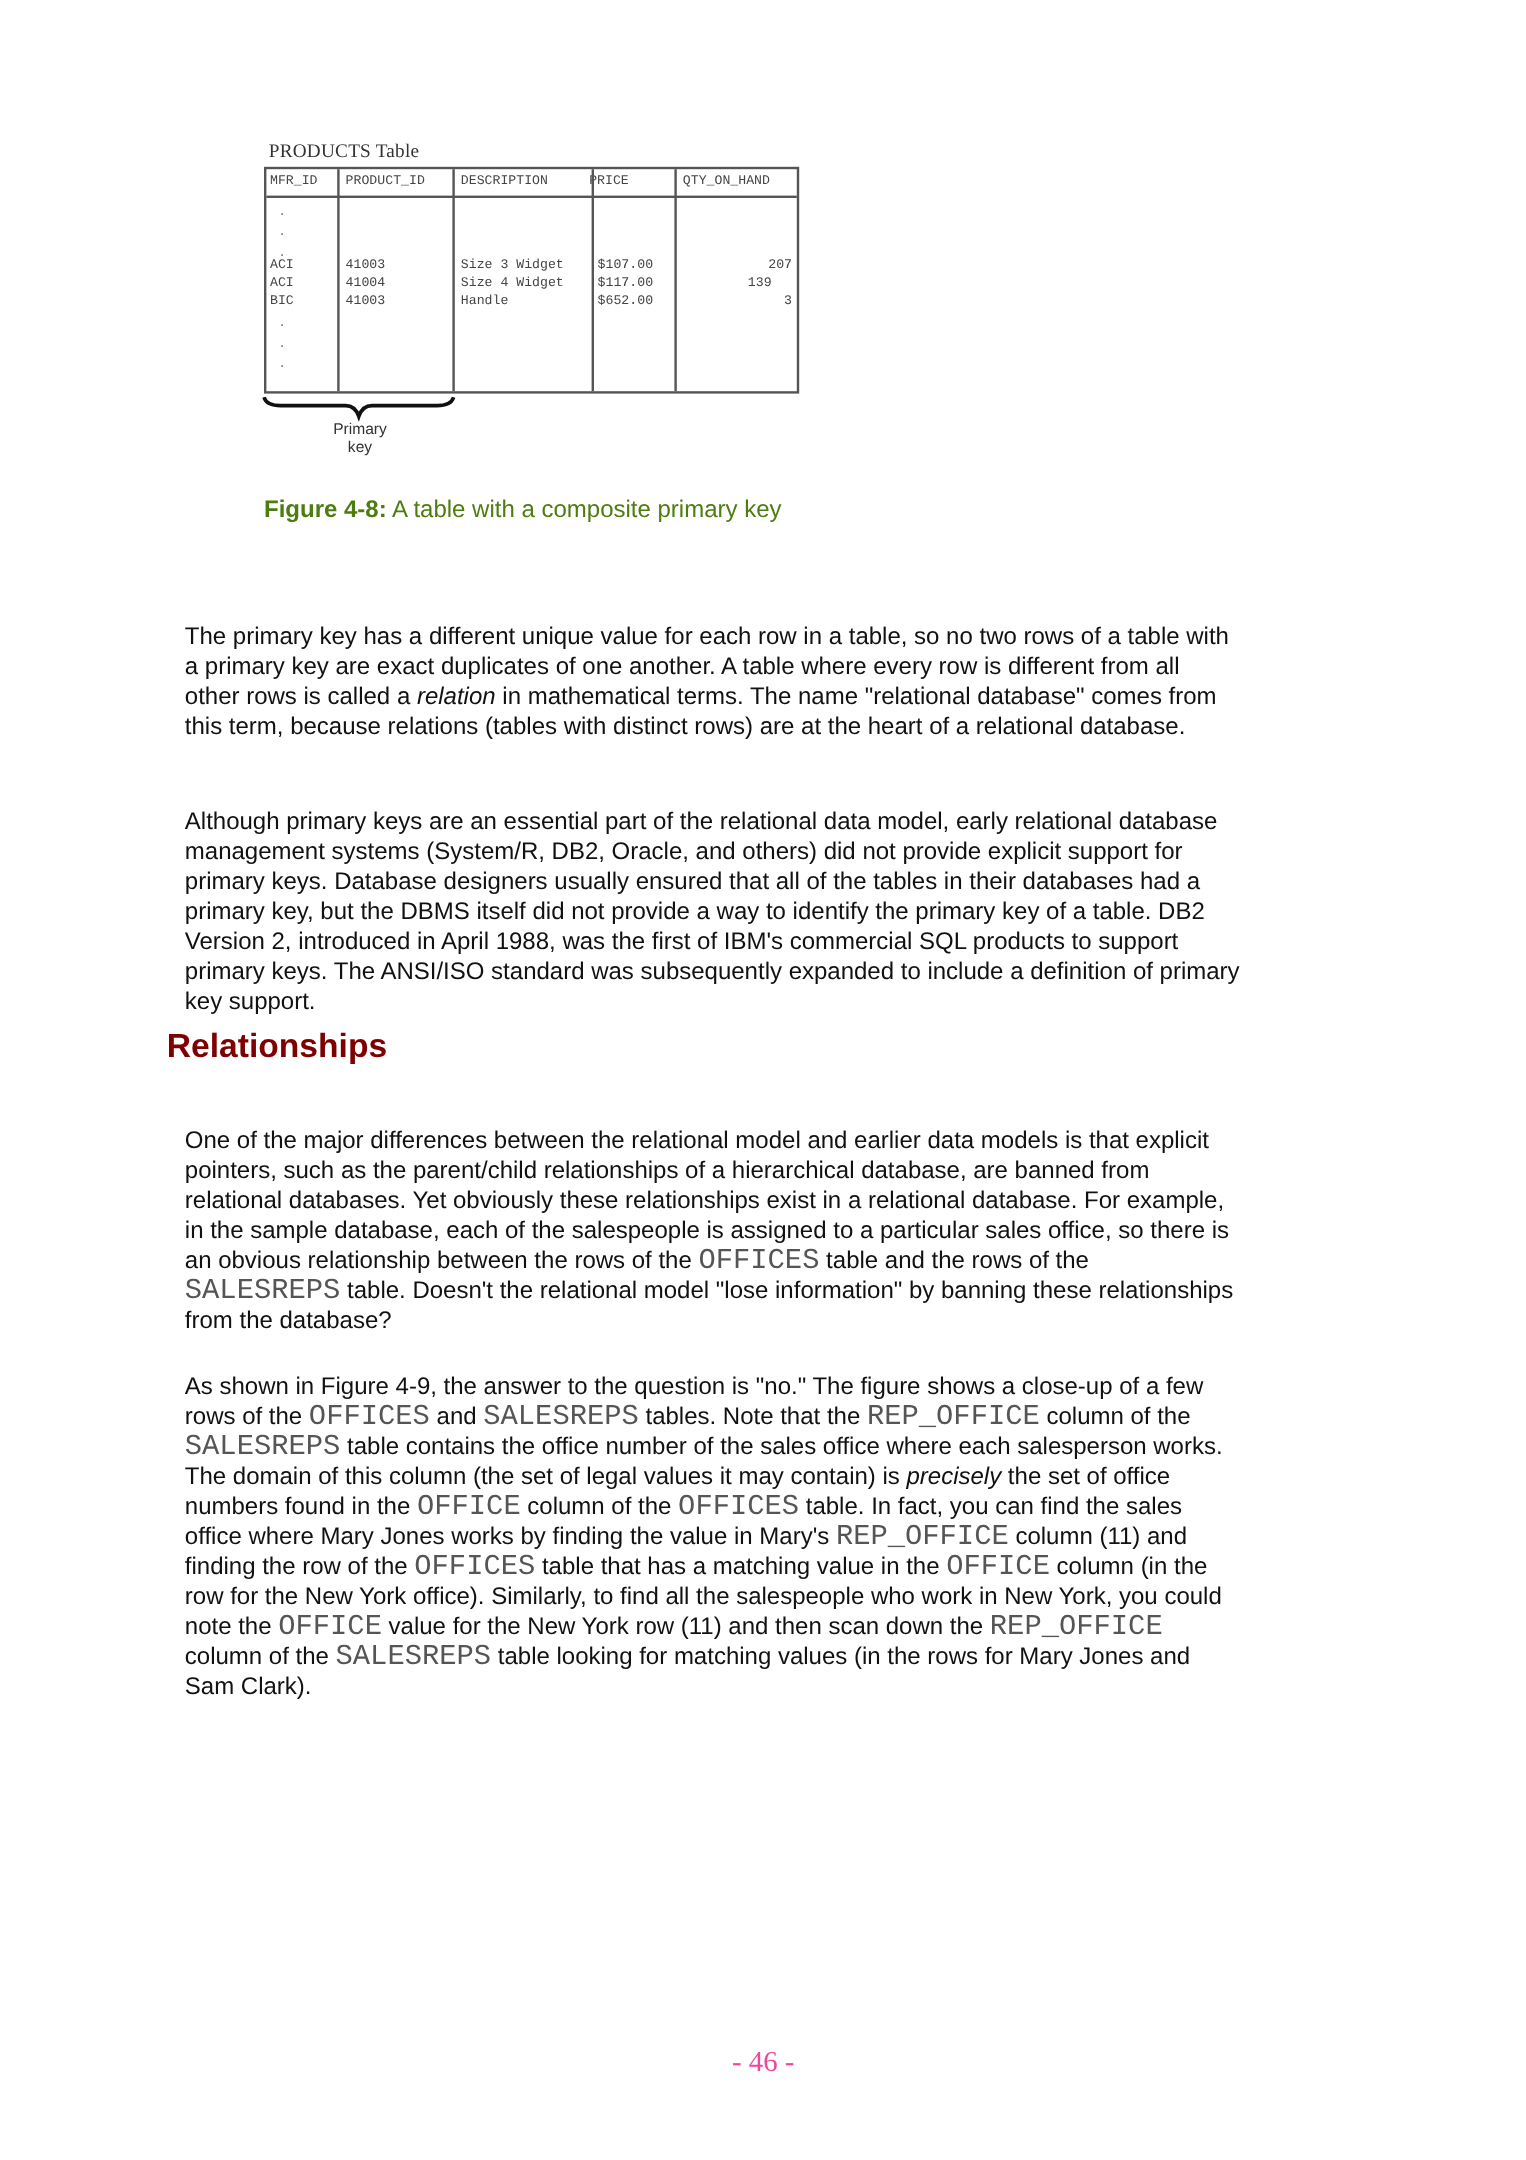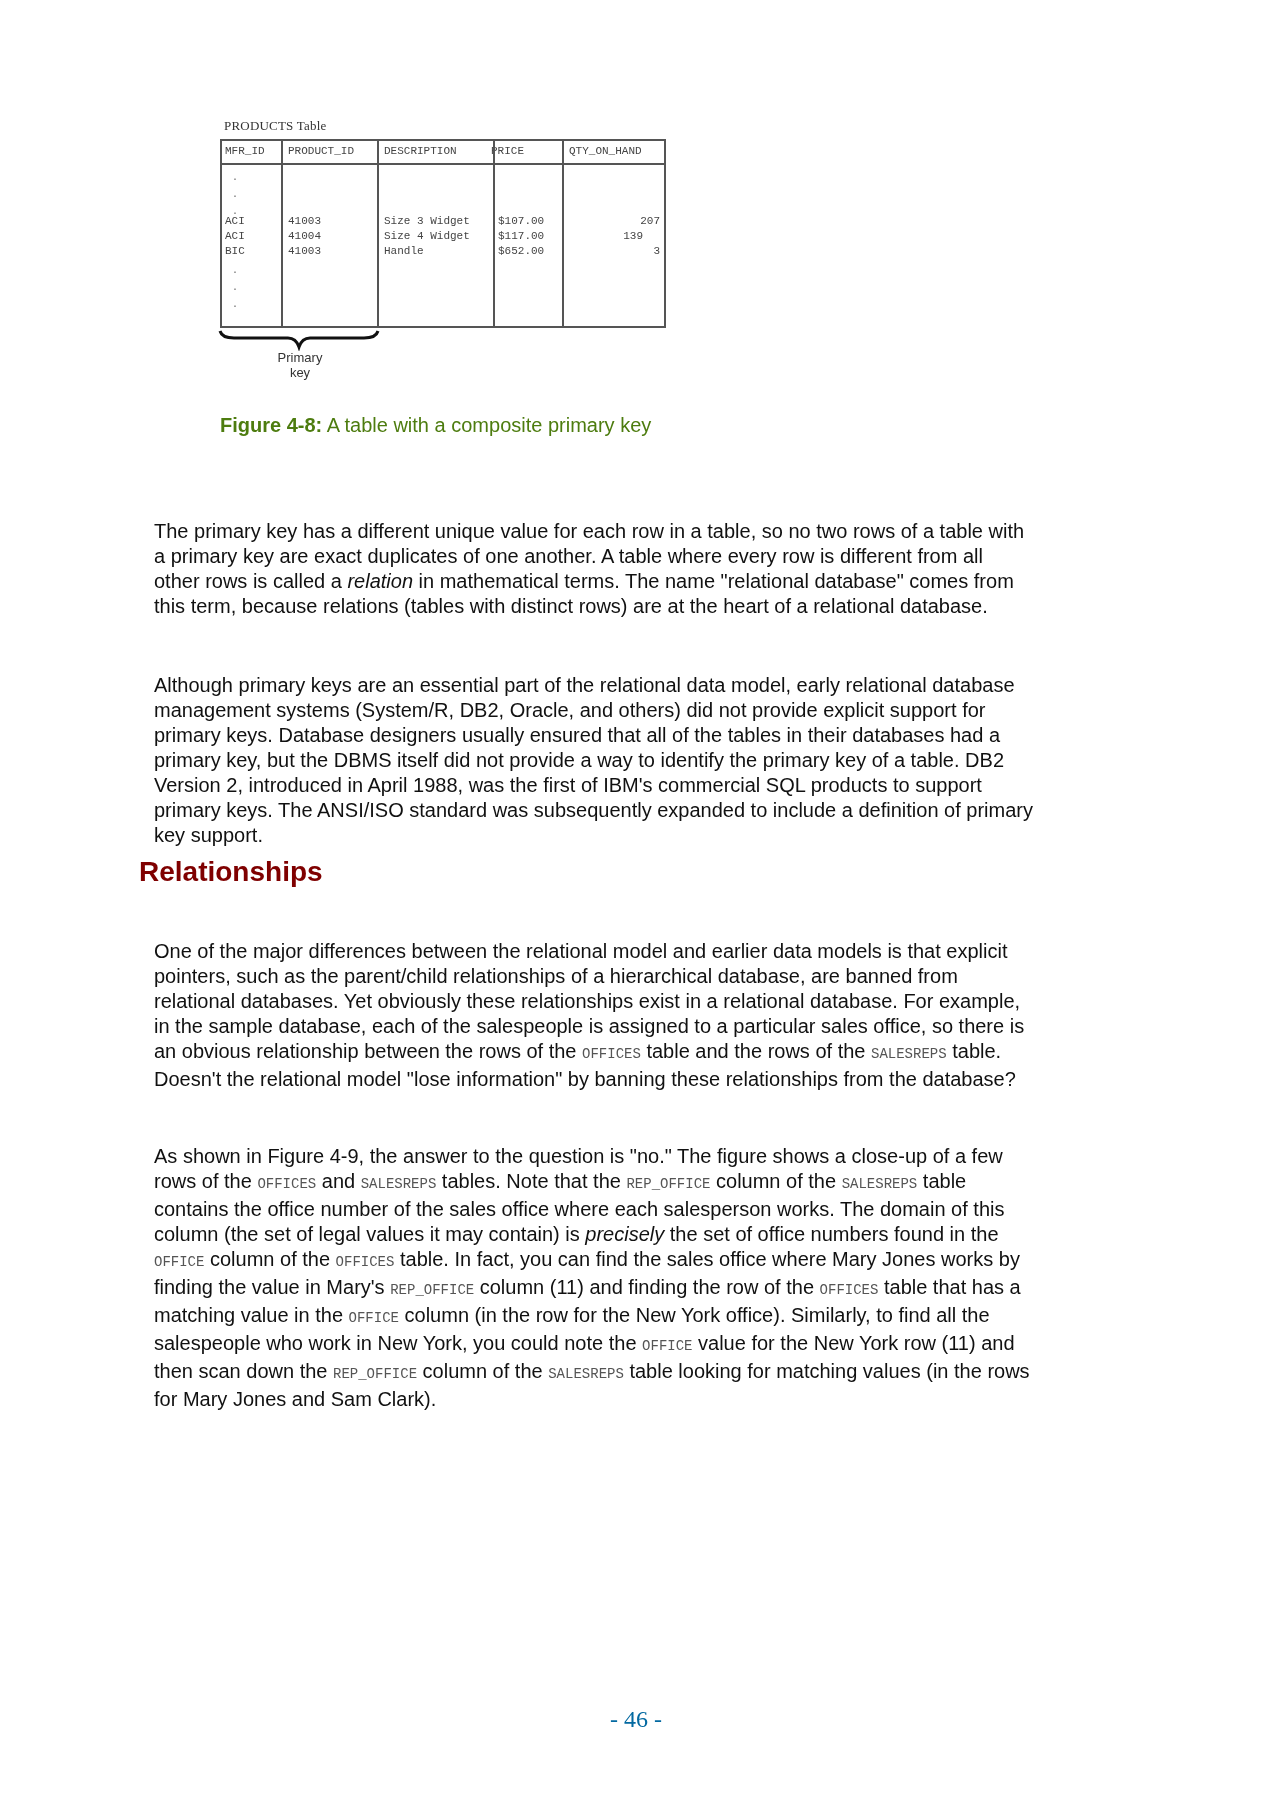--- a/index.html
+++ b/index.html
@@ -1,44 +1,44 @@
 <!DOCTYPE html>
 <html><head>
 <meta charset="utf-8">
 <style>
   html, body { margin: 0; padding: 0; background: #ffffff; }
   body { width: 1272px; height: 1800px; position: relative; overflow: hidden;
          font-family: "Liberation Sans", sans-serif; color: #111; }
   .figure { position: absolute; left: 220px; top: 118px; width: 450px; }
   .fig-title { position: absolute; left: 4px; top: 0; font-family: "Liberation Serif", serif;
-               font-size: 13px; color: #333; letter-spacing: 0.2px; text-align: right; }
+               font-size: 16px; color: #333; letter-spacing: 0.2px; text-align: right; }
   .tbl { position: absolute; left: 0; top: 21px; width: 446px; height: 189px;
          border: 2px solid #555; box-sizing: border-box; }
   .tbl-head { position: absolute; left: 0; top: 0; right: 0; height: 22px;
               border-bottom: 2px solid #555; padding-left: 32px; }
   .col-line { position: absolute; top: 0; bottom: 0; width: 0; border-left: 2px solid #555; }
   .cell { position: absolute; font-family: "Liberation Mono", monospace; font-size: 11px;
           color: #444; white-space: pre; line-height: 15px; }
   .hcell { position: absolute; top: 4px; font-family: "Liberation Mono", monospace;
            font-size: 11px; color: #444; white-space: pre; }
   .dots { position: absolute; font-family: "Liberation Mono", monospace; font-size: 10px; color:#666;
           line-height: 17px; white-space: pre; }
   .brace { position: absolute; left: -2px; top: 211px; }
   .pk-label { position: absolute; left: 50px; top: 232px; width: 60px; text-align: center;
               font-family: Liberation Sans, sans-serif; font-size: 13px; line-height: 15px; color: #333; }
   .caption { position: absolute; left: 220px; top: 414px; font-size: 20px; color: #4d7c0f; }
   .caption b { font-weight: bold; }
   .para { position: absolute; left: 139px; width: 880px; font-size: 20px; line-height: 25px;
           color: #111; margin: 15px; }
-  .para .mono { font-family: "Liberation Mono", monospace; font-size: 14px; color: #555; }
+  .para .mono { font-family: "Liberation Mono", monospace; font-size: 24px; color: #555; }
   .para i { font-style: italic; }
   .heading { position: absolute; left: 139px; top: 856px; margin: 0; font-size: 28px;
              font-weight: bold; color: #7f0000; }
   .pagenum { position: absolute; left: 0; right: 0; top: 1706px; text-align: center;
-             font-family: "Liberation Serif", serif; font-size: 24px; color: #0369a1; }
+             font-family: "Liberation Serif", serif; font-size: 24px; color: #ec4899; }
 </style>
 </head>
 <body>
 
 <div class="figure">
   <div class="fig-title">PRODUCTS Table</div>
   <div class="tbl">
     <div class="tbl-head">
       <span class="hcell" style="left:3px">MFR_ID</span>
       <span class="hcell" style="left:66px">PRODUCT_ID</span>

